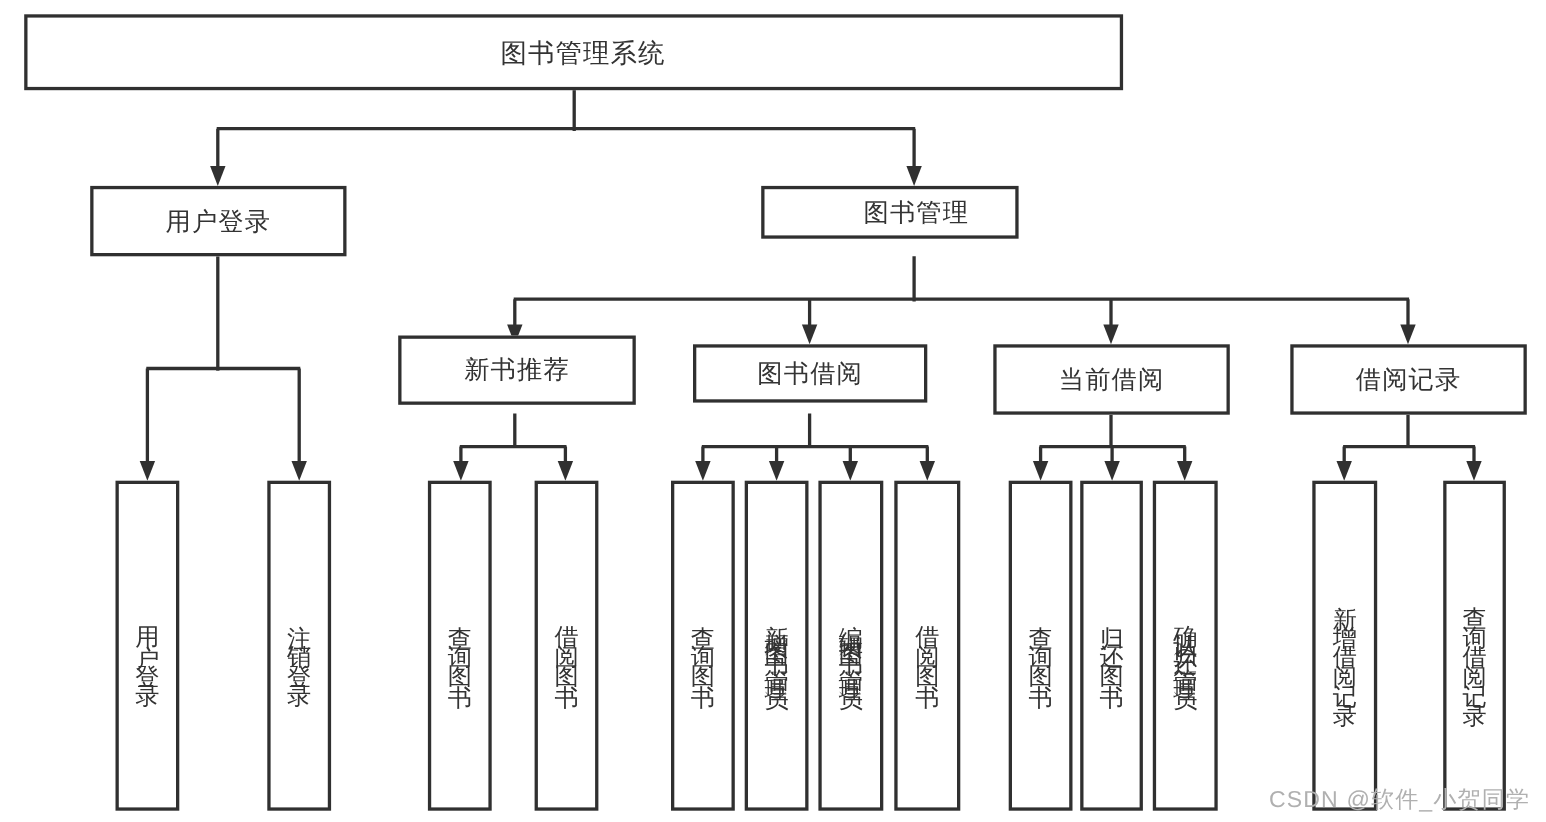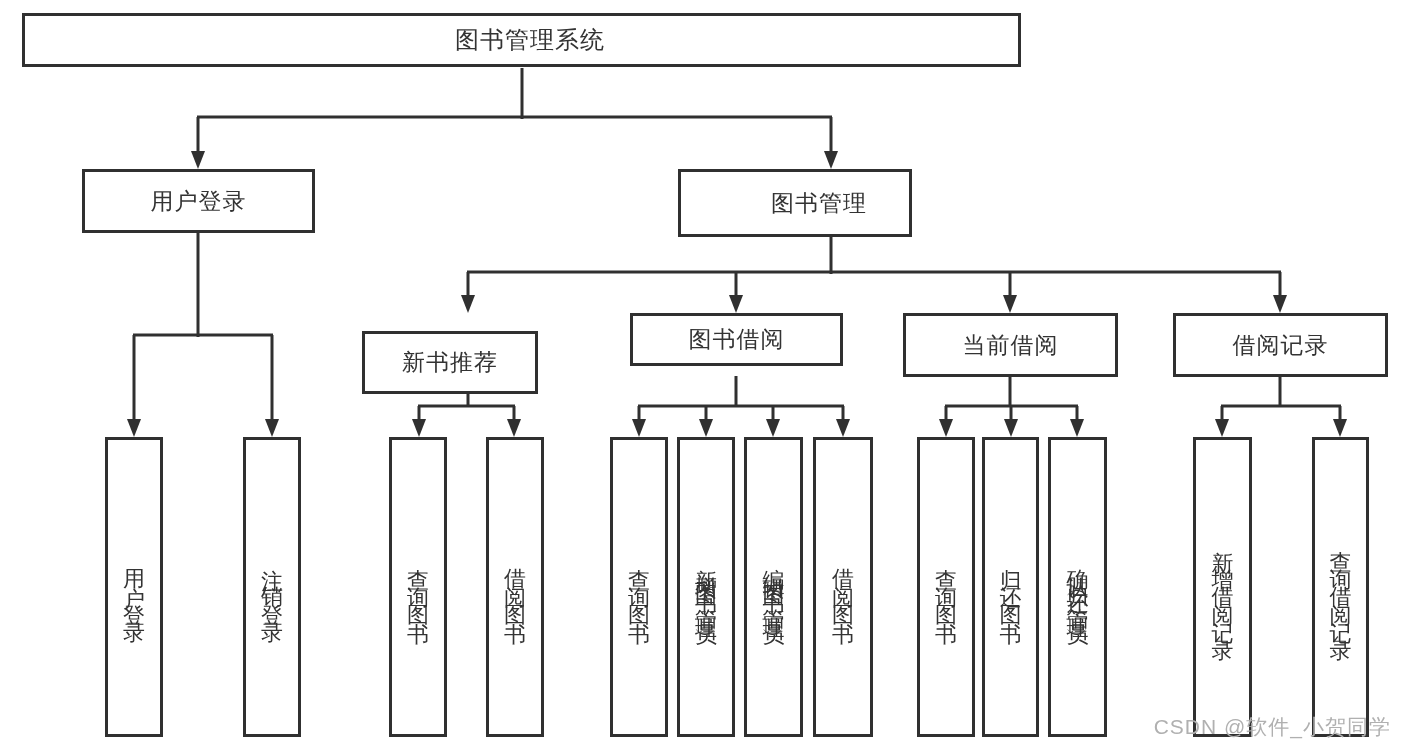--- a/index.html
+++ b/index.html
@@ -94,26 +94,26 @@
     <polygon points="699,419 713,419 706,437"></polygon>
     <polygon points="766,419 780,419 773,437"></polygon>
     <polygon points="836,419 850,419 843,437"></polygon>
     <polygon points="939,419 953,419 946,437"></polygon>
     <polygon points="1004,419 1018,419 1011,437"></polygon>
     <polygon points="1070,419 1084,419 1077,437"></polygon>
     <polygon points="1215,419 1229,419 1222,437"></polygon>
     <polygon points="1333,419 1347,419 1340,437"></polygon>
   </svg>
 
-  <div class="hbox root" style="left:22px;top:13px;width:999px;height:54px;padding-left:17px;">图书管理系统</div>
+  <div class="hbox root" style="left:22px;top:13px;width:999px;height:69px;padding-left:17px;">图书管理系统</div>
 
   <div class="hbox" style="left:82px;top:169px;width:233px;height:64px;">用户登录</div>
-  <div class="hbox" style="left:678px;top:169px;width:234px;height:68px;padding-left:48px;">图书管理</div>
+  <div class="hbox" style="left:692px;top:169px;width:234px;height:48px;padding-left:48px;">图书管理</div>
 
-  <div class="hbox" style="left:362px;top:331px;width:176px;height:63px;">新书推荐</div>
+  <div class="hbox" style="left:362px;top:305px;width:216px;height:63px;">新书推荐</div>
   <div class="hbox" style="left:630px;top:313px;width:213px;height:53px;">图书借阅</div>
   <div class="hbox" style="left:1173px;top:313px;width:215px;height:64px;">借阅记录</div>
   <div class="hbox" style="left:903px;top:313px;width:215px;height:64px;">当前借阅</div>
 
   <div class="vbox" style="left:105px;width:58px;">
     <span class="ls">用户登录</span>
     </div>
   <div class="vbox" style="left:243px;width:58px;">
     <span class="ls">注销登录</span>
     </div>

